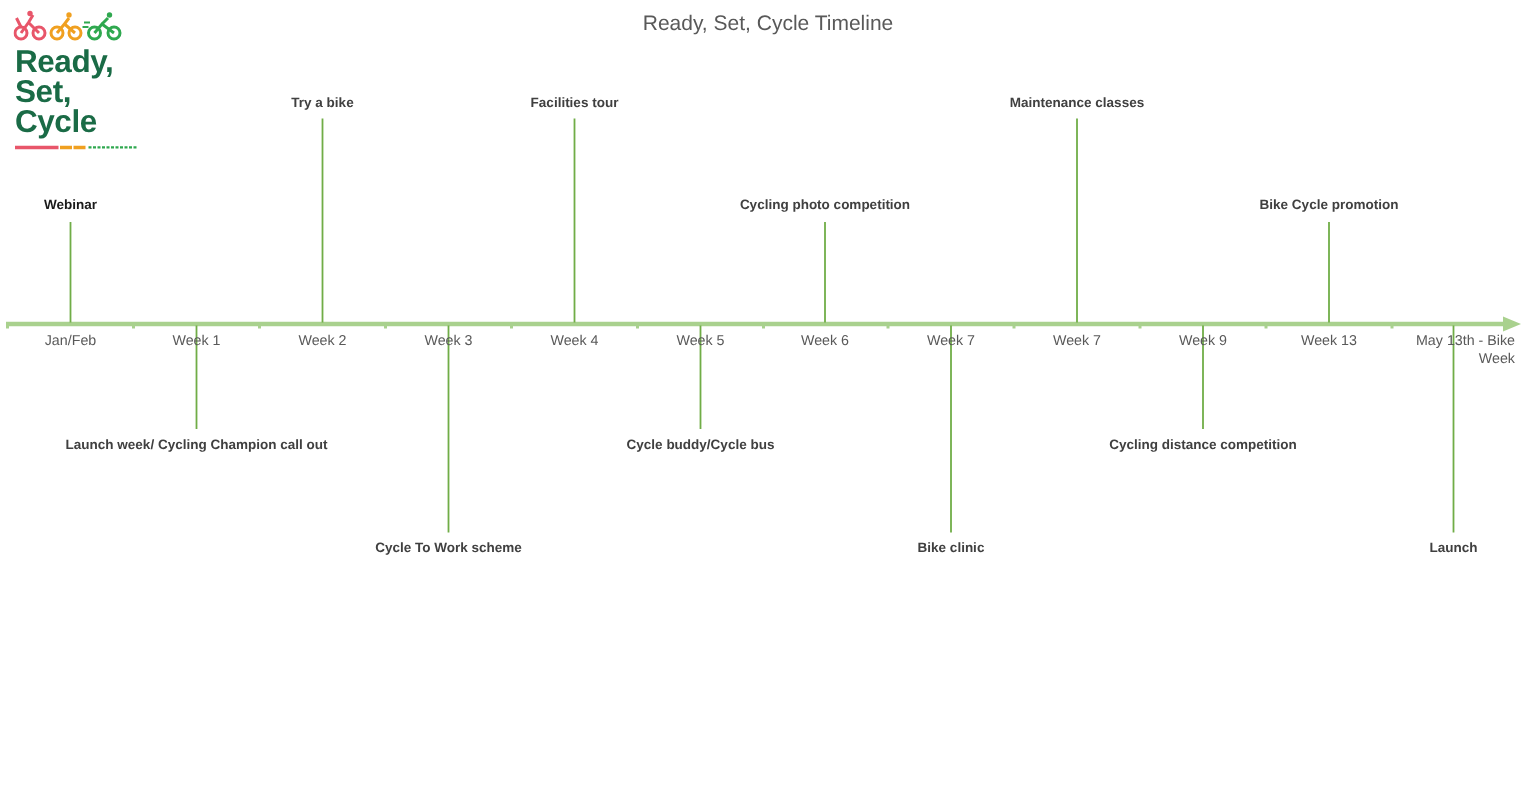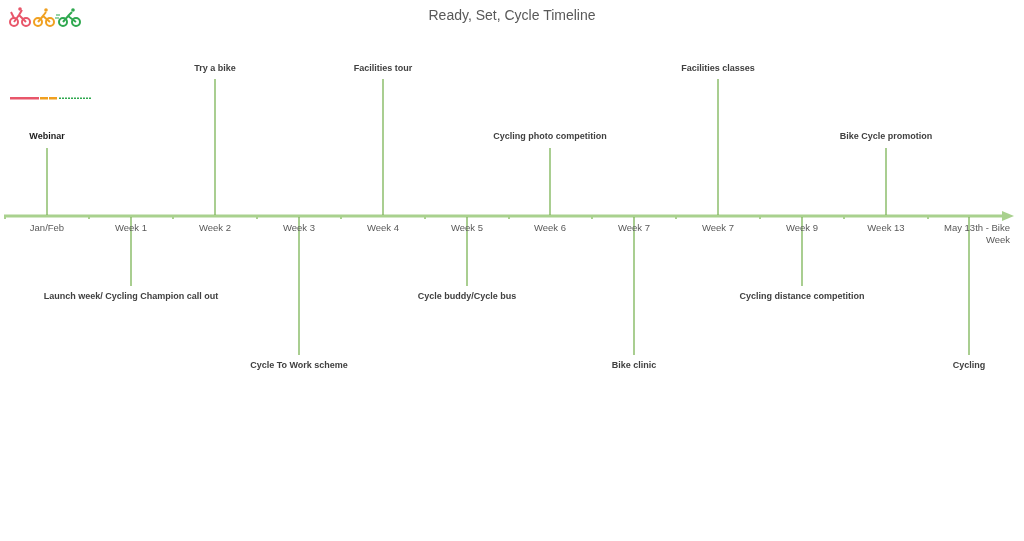--- a/index.html
+++ b/index.html
@@ -51,20 +51,25 @@
       <circle cx="37" cy="4" r="1.8" fill="#f0a020" stroke="none"></circle>
     </g>
     <g fill="none" stroke="#2fa84f" stroke-width="2">
       <circle cx="54" cy="16" r="4"></circle>
         <circle cx="67" cy="16" r="4"></circle>
       <path d="M54 16 L59 10 L67 16 M59 10 L63 6"></path>
       <circle cx="64" cy="4" r="1.8" fill="#2fa84f" stroke="none"></circle>
       <path d="M47 9 L51 9 M46 12 L50 12" stroke-width="1.2"></path>
     </g>
   </svg>
+  <div class="logo-text">
+    <div>Ready,</div>
+    <div>Set,</div>
+    <div>Cycle</div>
+  </div>
   <svg class="logo-bar" width="82" height="3" viewBox="0 0 82 3">
     <rect x="0" y="0" width="29" height="2.5" fill="#e8566a"></rect>
     <rect x="30" y="0" width="8" height="2.5" fill="#f0a020"></rect>
     <rect x="39" y="0" width="8" height="2.5" fill="#f0a020"></rect>
     <g fill="#2fa84f">
       <rect x="49" y="0.5" width="2" height="1.5"></rect>
         <rect x="52" y="0.5" width="2" height="1.5"></rect>
       <rect x="55" y="0.5" width="2" height="1.5"></rect>
         <rect x="58" y="0.5" width="2" height="1.5"></rect>
       <rect x="61" y="0.5" width="2" height="1.5"></rect>
@@ -129,16 +134,16 @@
 <div class="cat-label" style="left:972px; width:76px; margin-left:-38px;text-align:right;">May 13th - Bike Week</div>
 
 <div class="ev-label dark" style="left:47px; top:131px">Webinar</div>
 <div class="ev-label" style="left:131px; top:291px">Launch week/ Cycling Champion call out</div>
 <div class="ev-label" style="left:215px; top:63px">Try a bike</div>
 <div class="ev-label" style="left:299px; top:360px">Cycle To Work scheme</div>
 <div class="ev-label" style="left:383px; top:63px">Facilities tour</div>
 <div class="ev-label" style="left:467px; top:291px">Cycle buddy/Cycle bus</div>
 <div class="ev-label" style="left:550px; top:131px">Cycling photo competition</div>
 <div class="ev-label" style="left:634px; top:360px">Bike clinic</div>
-<div class="ev-label" style="left:718px; top:63px">Facilities classes</div>
+<div class="ev-label" style="left:718px; top:63px">Maintenance classes</div>
 <div class="ev-label" style="left:802px; top:291px">Cycling distance competition</div>
 <div class="ev-label" style="left:886px; top:131px">Bike Cycle promotion</div>
-<div class="ev-label" style="left:969px; top:360px">Cycling</div>
+<div class="ev-label" style="left:969px; top:360px">Launch</div>
 
 </body></html>

